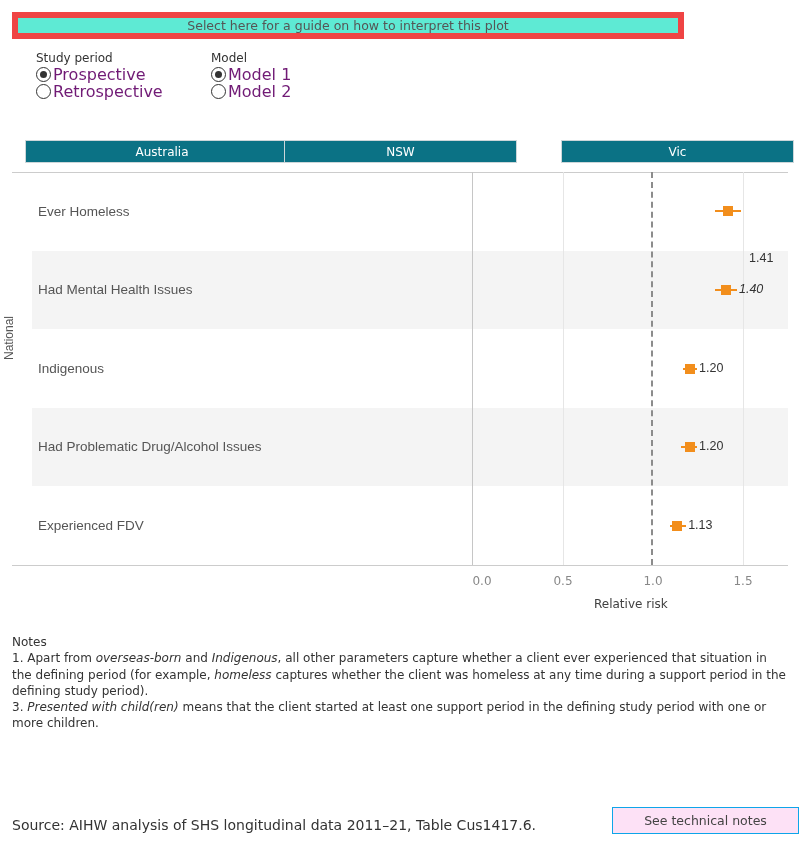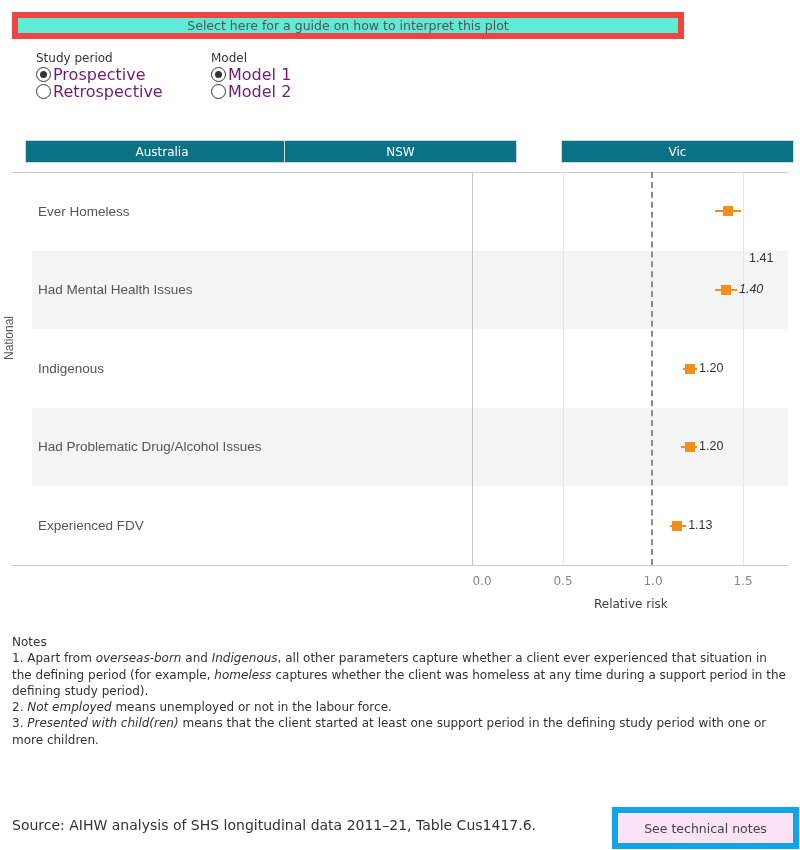--- a/index.html
+++ b/index.html
@@ -48,22 +48,22 @@
   .axis-title { position: absolute; top: 597px; left: 594px; font-size: 12px; color: #404040; }
 
   .ci { position: absolute; height: 2px; background: #f28e1c; }
   .marker { position: absolute; width: 10px; height: 10px; background: #f28e1c; }
   .val-label { position: absolute; font-family: "Liberation Sans", sans-serif; font-size: 12.5px; color: #333; }
 
   .notes { position: absolute; left: 12px; top: 634px; width: 776px; font-size: 12px; color: #333; line-height: 16.3px; }
   .notes i { font-style: italic; }
   .source { position: absolute; left: 12px; top: 817px; font-size: 14px; color: #333; }
   .tech-btn {
-    position: absolute; left: 612px; top: 807px; width: 187px; height: 42px;
-    background: #fde1f6; border: 6px solid #0ea5e9;
+    position: absolute; left: 612px; top: 807px; width: 187px; height: 27px;
+    background: #fde1f6; border: 1px solid #0ea5e9;
     display: flex; align-items: center; justify-content: center;
     font-size: 12.5px; color: #444; cursor: pointer;
   }
 </style>
 </head>
 <body>
 
 <div class="guide-btn">Select here for a guide on how to interpret this plot</div>
 
 <div class="filter" style="left:12px;">
@@ -136,19 +136,18 @@
   <div class="tick-label" style="left:563px;">0.5</div>
   <div class="tick-label" style="left:653px;">1.0</div>
   <div class="tick-label" style="left:743px;text-align:center;">1.5</div>
   <div class="axis-title">Relative risk</div>
 </div>
 
 <div class="notes">
   <div>Notes</div>
   <div id="notes-list">
       <div>1.  Apart from <i>overseas-born</i>  and <i>Indigenous</i>, all other parameters capture whether a client ever experienced that situation in the defining period (for example, <i>homeless</i>  captures whether the client was homeless at any time during a support period in the defining study period).</div>
-      <div>2.  <i>Not employed</i>  means unemployed or not in the labour force.</div>
       <div>3.  <i>Presented with child(ren)</i>  means that the client started at least one support period in the defining study period with one or more children.</div>
     </div>
 </div>
 
 <div class="source">Source: AIHW analysis of SHS longitudinal data 2011–21, Table Cus1417.6.</div>
 <div class="tech-btn">See technical notes</div>
 
 </body></html>

